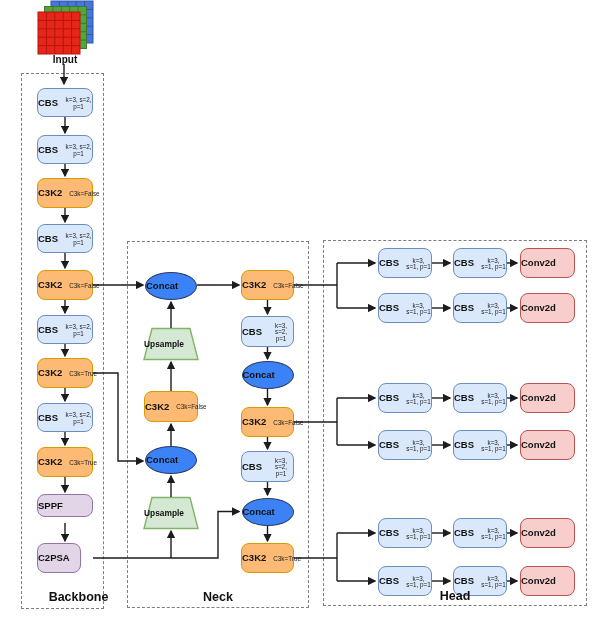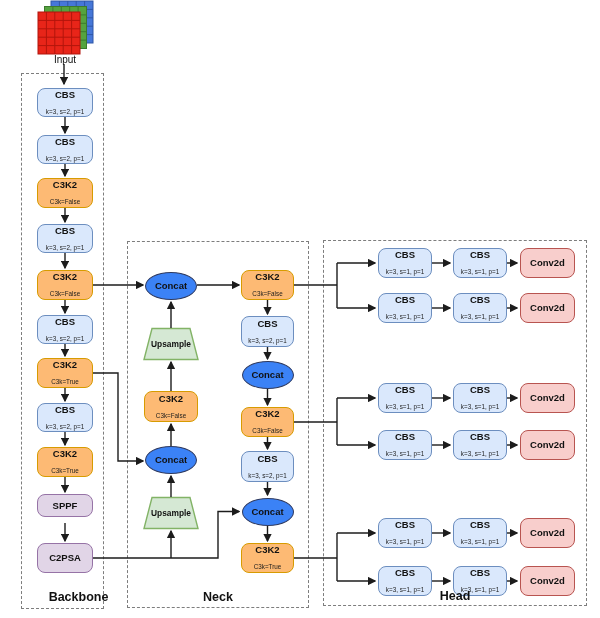--- a/index.html
+++ b/index.html
@@ -8,40 +8,40 @@
     font-family:"Liberation Sans", sans-serif; overflow:hidden;
   }
   .dashed {
     position:absolute; border:1.3px dashed #7d7d7d; box-sizing:border-box;
     background:transparent;
   }
   svg.wires { position:absolute; left:0; top:0; z-index:2; }
   .node {
     position:absolute; box-sizing:border-box; z-index:3;
     border:1.4px solid #000; border-radius:8px;
-    display:flex; flex-direction:column; align-items:center; justify-content:center;
+    display:flex; flex-direction:row; align-items:center; 
     text-align:center;
     gap:7px;
   }
   .node .lbl { font-size:9.5px; font-weight:bold; color:#111; line-height:1.05; }
   .node .sub { font-size:6.3px; color:#1c1c1c; margin-top:2px; line-height:1; }
   .cbs   { background:#dae8fc; border-color:#6c8ebf; }
   .c3k2  { background:#fdba74; border-color:#d79b00; }
   .pool  { background:#e1d5e7; border-color:#9673a6; }
   .conv  { background:#f8cecc; border-color:#b85450; }
   .ellipse { background:#3b82f6; border-color:#2f3a5f; border-radius:50%; }
   .ghost { background:transparent; border:none; z-index:4; }
   .ghost .lbl { font-size:8.4px; }
   .sec-label {
     position:absolute; z-index:5; text-align:center;
     font-size:12.5px; font-weight:bold; color:#111;
   }
   .input-label {
     position:absolute; z-index:5; text-align:center;
-    font-size:10px; font-weight:normal; color:#111;
+    font-size:10px; font-weight:bold; color:#111;
   }
 </style>
 </head>
 <body>
 
 <div id="canvas">
 
   <div class="dashed" style="left:21px; top:73px; width:83px; height:536px;"></div>
   <div class="dashed" style="left:127px; top:241px; width:182px; height:367px;"></div>
   <div class="dashed" style="left:323px; top:240px; width:264px; height:366px;"></div>
@@ -167,21 +167,21 @@
     <span class="lbl">CBS</span>
     <span class="sub">k=3, s=2, p=1</span>
   </div>
   <div class="node c3k2" style="left:37px; top:447px; width:56px; height:30px;">
     <span class="lbl">C3K2</span>
     <span class="sub">C3k=True</span>
   </div>
   <div class="node pool" style="left:37px; top:494px; width:56px; height:23px;">
     <span class="lbl">SPPF</span>
   </div>
-  <div class="node pool" style="left:37px; top:543px; width:56px; height:30px;">
+  <div class="node pool" style="left:37px; top:543px; width:44px; height:30px;">
     <span class="lbl">C2PSA</span>
   </div>
 
   <div class="node ellipse" style="left:145px; top:272px; width:52px; height:28px;">
     <span class="lbl">Concat</span>
   </div>
   <div class="node ghost" style="left:144px; top:334px; width:54px; height:20px;">
     <span class="lbl">Upsample</span>
   </div>
   <div class="node c3k2" style="left:144px; top:391px; width:54px; height:31px;">

